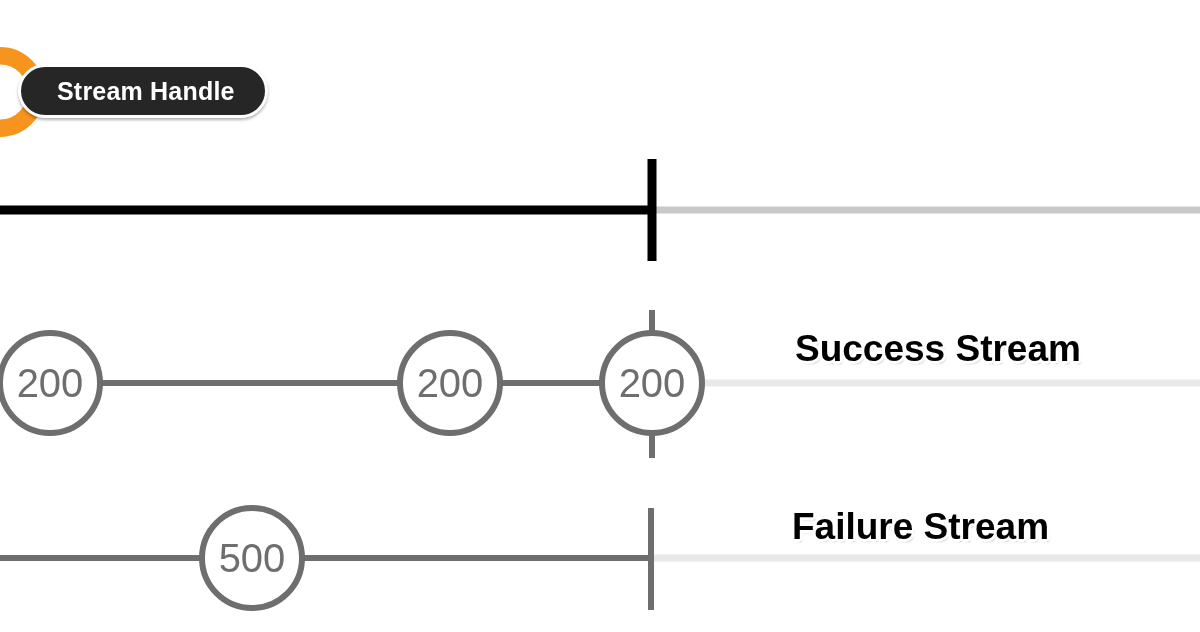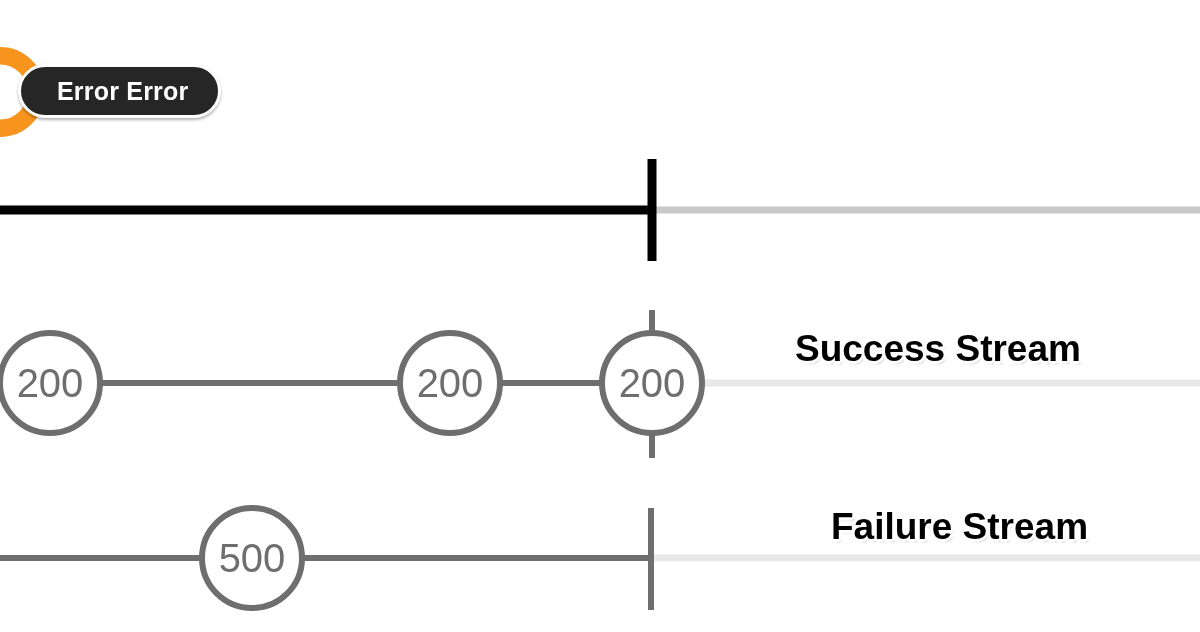--- a/index.html
+++ b/index.html
@@ -63,21 +63,21 @@
     line-height: 1;
     z-index: 4;
     text-shadow:
       -2px -2px 0 #ffffff,  2px -2px 0 #ffffff,
       -2px  2px 0 #ffffff,  2px  2px 0 #ffffff,
       -3px  0   0 #ffffff,  3px  0   0 #ffffff,
        0   -3px 0 #ffffff,  0    3px 0 #ffffff,
        2px  3px 2px rgba(0,0,0,0.22);
   }
   #label-success { left: 795px; top: 330px; }
-  #label-failure { left: 831px; top: 508px; }
+  #label-failure { left: 792px; top: 508px; }
 </style>
 </head>
 <body>
 
 <div id="stage">
 
   <svg id="marble-svg" viewBox="0 0 1200 632" xmlns="http://www.w3.org/2000/svg">
 
     <g>
 
@@ -121,20 +121,20 @@
     </g>
 
     <g>
       <circle cx="0" cy="92" r="46" fill="none" stroke="#ffffff" stroke-width="5"></circle>
       <circle cx="0" cy="92" r="36" fill="none" stroke="#F7941E" stroke-width="18"></circle>
       <circle cx="0" cy="92" r="26" fill="none" stroke="#ffffff" stroke-width="3"></circle>
     </g>
   </svg>
 
   <div class="op-badge">
-    <span class="op-badge-label">Error Error</span>
+    <span class="op-badge-label">Stream Handle</span>
   </div>
 
   <div class="stream-label" id="label-success">Success Stream</div>
 
   <div class="stream-label" id="label-failure">Failure Stream</div>
 
 </div>
 
 </body></html>

